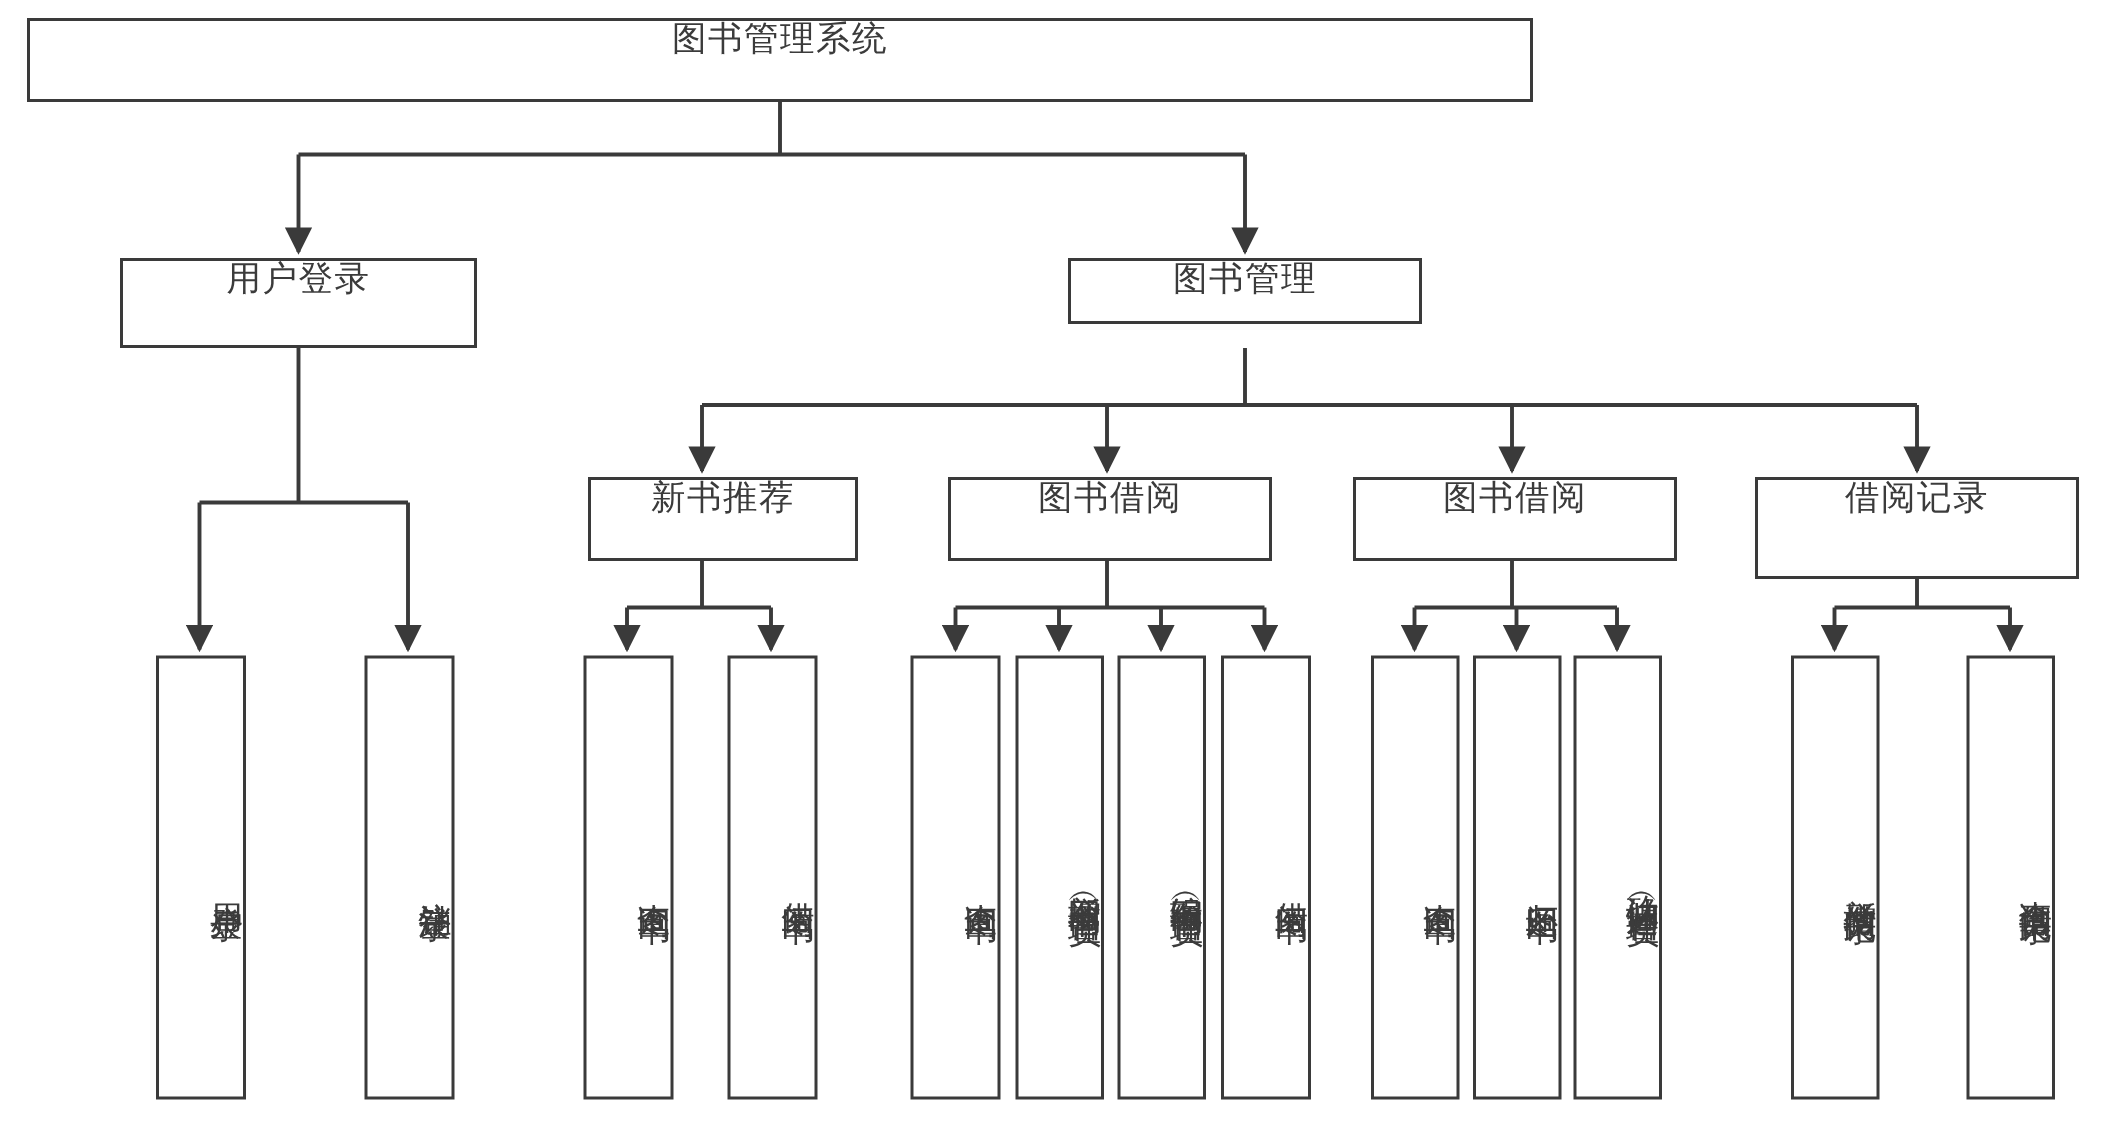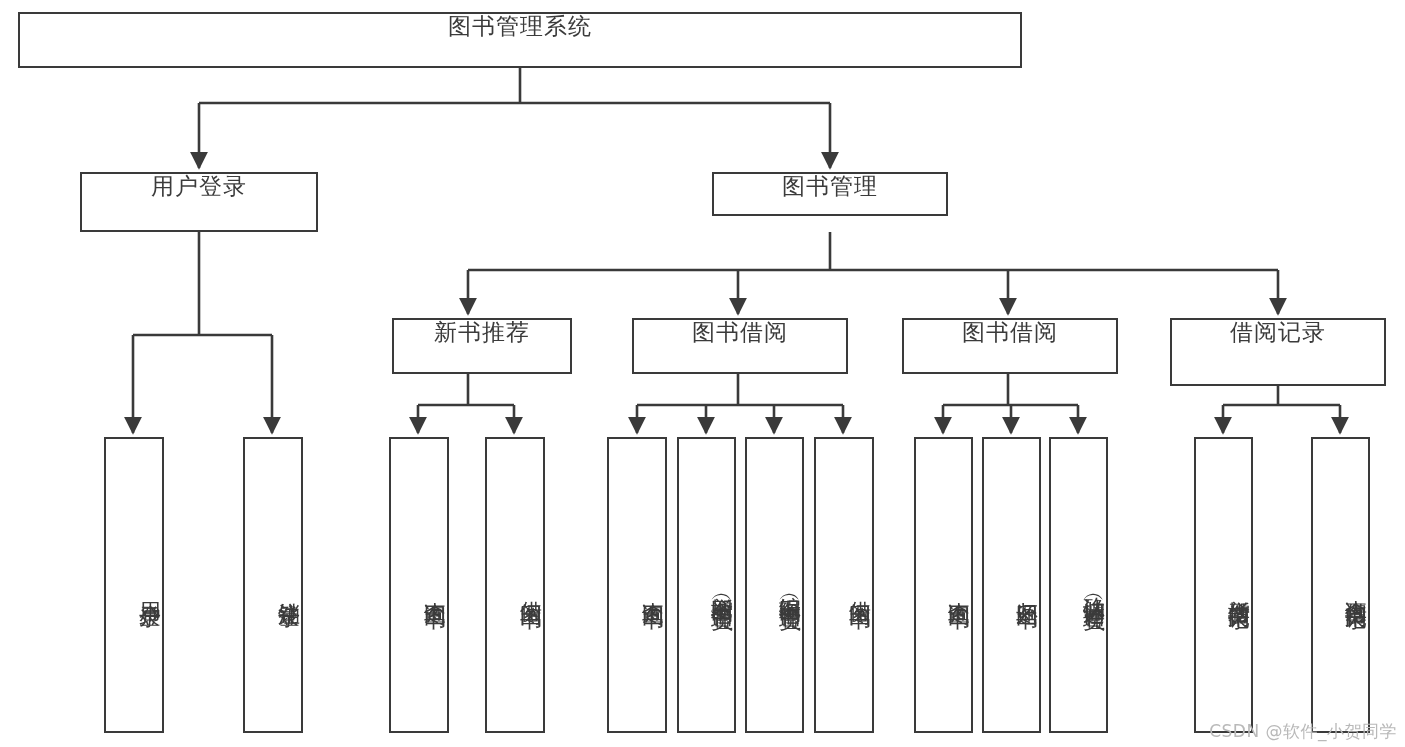--- a/index.html
+++ b/index.html
@@ -192,15 +192,14 @@
   </div>
 
   <div class="node vert" style="left:1194px;top:437px;width:59px;height:296px;">
     <span>新增借阅记录</span>
   </div>
 
   <div class="node vert" style="left:1311px;top:437px;width:59px;height:296px;">
     <span>查询借阅记录</span>
   </div>
 
-  <div class="watermark">CSDN @软件_小贺同学</div>
 
 </div>
 
 </body></html>

